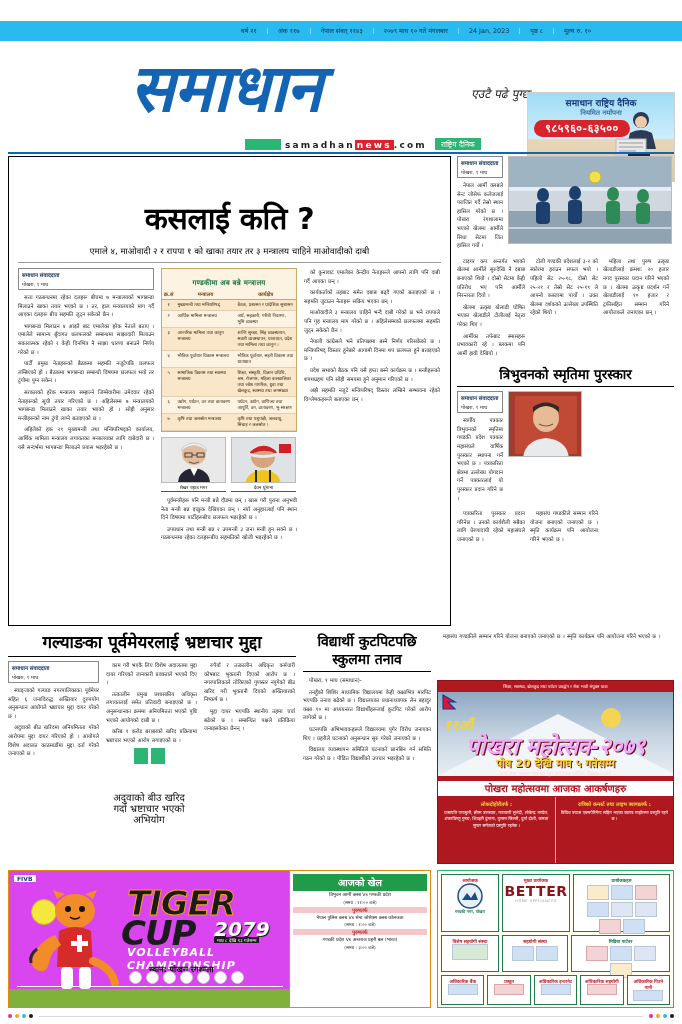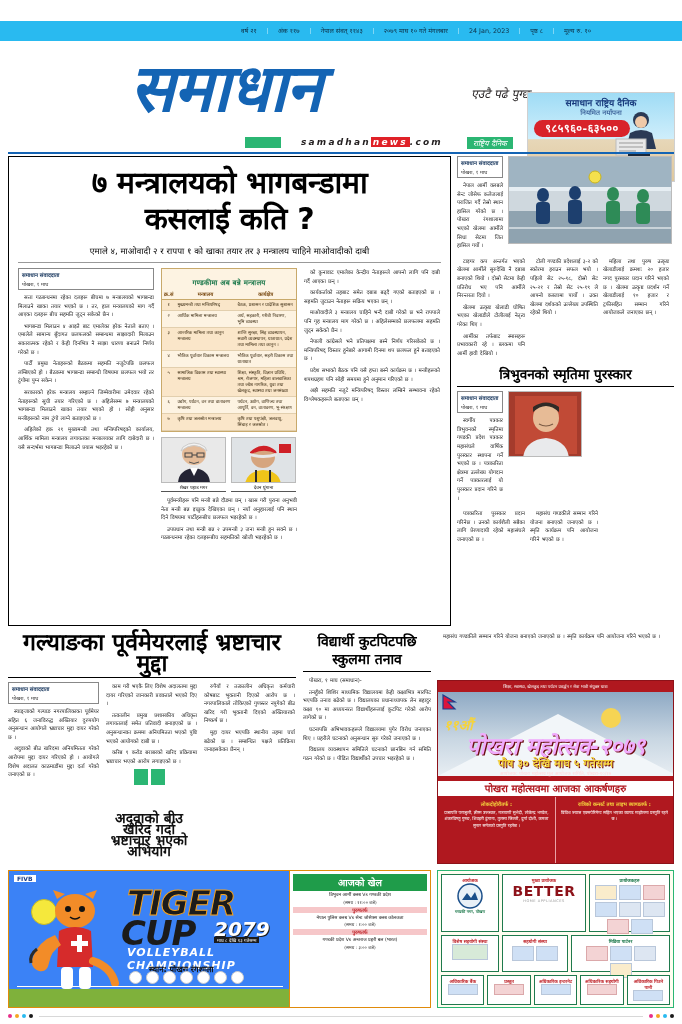--- a/index.html
+++ b/index.html
@@ -51,21 +51,21 @@
   .mast-title {
     position: absolute; left: 130px; top: 8px; width: 390px; height: 80px;
     color: #1464b4; font-size: 66px; font-weight: bold;
     font-family: "DejaVu Sans", sans-serif;
     letter-spacing: -1px; line-height: 80px;
     font-style: italic;
     text-align: left;
   }
   .mast-strip {
     position: absolute; left: 245px; top: 96px; width: 280px; height: 13px;
-    display: flex; align-items: flex-start; gap: 20px; font-style: italic;
+    display: flex; align-items: flex-end; gap: 4px;
   }
   .strip-green { width: 36px; height: 11px; background: #2bb673; }
   .strip-url {
     font-size: 9px; letter-spacing: 2.2px; color: #231f20; font-weight: bold;
     display: flex; align-items: center;
   }
   .strip-url .hl { background: #e02127; color: #fff; padding: 0 2px; }
   .strip-tag {
     background: #2bb673; color: #fff; font-size: 7.5px; padding: 1px 6px;
     margin-left: 4px;
@@ -199,35 +199,35 @@
     border: 1px solid #bbb; position: relative; overflow: hidden;
   }
 
   
   .tier2 { position: absolute; left: 0; top: 476px; width: 666px; height: 232px; }
   .t2-left { position: absolute; left: 0; top: 0; width: 288px; }
   .t2-mid  { position: absolute; left: 295px; top: 0; width: 128px; }
   .t2-right{ position: absolute; left: 429px; top: 0; width: 237px; }
 
   .sec-head {
-    font-size: 23px; font-weight: bold; text-align: center; color: #000;
+    font-size: 17px; font-weight: bold; text-align: center; color: #000;
     border-bottom: 1px solid #000; padding-bottom: 3px; margin-bottom: 4px;
     line-height: 21px;
   }
   .sec-head.sm { font-size: 14px; line-height: 18px; }
 
   .t2cols { display: flex; gap: 7px; }
   .t2col { width: 91px; }
 
   .pullquote {
     width: 86px; margin: 4px 0 2px 0; text-align: center;
   }
   .pq-mark { display: flex; gap: 3px; justify-content: center; margin-bottom: 3px; }
   .pq-bar { width: 14px; height: 16px; background: #2bb673; }
-  .pq-text { font-size: 14px; line-height: 11px; color: #111; font-weight: bold; margin-top: 28px; }
+  .pq-text { font-size: 10px; line-height: 11px; color: #111; font-weight: normal; margin-top: 28px; }
 
   
   .pokhara-ad {
     position: absolute; left: 429px; top: 48px; width: 237px; height: 184px;
     background: #b0181f; border: 1px solid #8d1219; overflow: hidden;
   }
   .pk-top {
     position: absolute; top: 0; left: 0; width: 100%; height: 11px;
     background: #b0181f; color: #fff; font-size: 4.2px; text-align: center;
     line-height: 11px;
@@ -277,21 +277,21 @@
   }
   .pk-col { flex: 1; padding: 3px 4px; }
   .pk-col + .pk-col { border-left: 1px solid #e9a0a5; }
   .pk-ch { font-size: 5.2px; font-weight: bold; color: #f5d33d; text-align: center; margin-bottom: 2px; }
   .pk-cb { font-size: 4.3px; line-height: 6.4px; text-align: center; }
 
   
   .bottom { position: absolute; left: 0; top: 714px; width: 666px; height: 144px; }
   .tiger-ad {
     position: absolute; left: 0; top: 0; width: 423px; height: 138px;
-    background: #3b82f6; border: 1px solid #e08b0b; overflow: hidden;
+    background: #d946ef; border: 1px solid #e08b0b; overflow: hidden;
   }
   .tiger-left {
     position: absolute; left: 0; top: 0; width: 282px; height: 100%;
   }
   .tg-fivb {
     position: absolute; left: 5px; top: 4px; font-size: 6px; color: #1a3e8c;
     font-weight: bold; background: #fff; padding: 0 3px;
   }
   .tg-vb {
     position: absolute; left: 22px; top: 28px; width: 26px; height: 26px;
@@ -436,21 +436,21 @@
       <div class="ad-foot">ग्राहक बन्नु परेमा</div>
     </div>
   </div>
 
   <div class="rule-blue"></div>
 
   <div class="content">
 
     <div class="lead">
       <h1>
-        <span>७ मन्त्रालयको भागबन्डामा</span><br>
+        <br>
         <span>कसलाई कति ?</span>
       </h1>
       <div class="subhead">एमाले ४, माओवादी २ र रापपा १ को खाका तयार तर ३ मन्त्रालय चाहिने माओवादीको दाबी</div>
 
       <div class="cols">
 
         <div class="col">
           <div class="byline-box">
             <div class="byline">समाधान संवाददाता</div>
             <div class="dateline">पोखरा, १ माघ</div>
@@ -723,21 +723,21 @@
         <div class="pk-top">शिक्षा, स्वास्थ्य, खेलकुद तथा पर्यटन प्रवर्द्धन र सेवा भावी संयुक्त यात्रा</div>
         <div class="pk-mt">
           <div class="pk-sun"></div>
           <div class="pk-peak"></div>
         </div>
         <svg class="pk-flag" viewBox="0 0 16 22">
           <path d="M1 1 L13 8 L6 8 L13 15 L1 15 Z" fill="#dc143c" stroke="#1b3c8c" stroke-width="1.2"></path>
         </svg>
         <div class="pk-n11">११औं</div>
         <div class="pk-title">पोखरा महोत्सव-२०७९</div>
-        <div class="pk-dates">पौष ३० देखि माघ ५ गतेसम्म</div>
+        <div class="pk-dates">पौष 20 देखि माघ ५ गतेसम्म</div>
         <div class="pk-venue">आयोजक: पोखरा महोत्सव मूल आयोजक समिति, पोखरा-१०/१७</div>
         <div class="pk-band">पोखरा महोत्सवमा आजका आकर्षणहरु</div>
         <div class="pk-cols">
           <div class="pk-col">
             <div class="pk-ch">लोकदोहोरीतर्फ :</div>
             <div class="pk-cb">प्रजापति पराजुली, ज्ञीष्म उज्ज्वल, नारायणी सुभेदी, लोकेन्द्र भण्डेल, शंकरविष्णु गुरुङ, शिवहरी ढुंगाना, तुलसा जिल्ली, दुर्गा दोशी, कमला सुनार समेतको प्रस्तुति रहनेछ ।</div>
           </div>
           <div class="pk-col">
             <div class="pk-ch">रात्रिको कन्सर्ट तथा लाइभ ब्याण्डतर्फ :</div>
             <div class="pk-cb">विविध ज्याज एक्सपेरिमेन्ट सहित भएका ब्याण्ड माहोलमा प्रस्तुति रहने छ ।</div>
@@ -807,21 +807,21 @@
       <div class="sponsor-ad">
         <div class="sp-grid-a">
           <div class="sp-cell" style="width:58px">
             <div class="sp-lbl">आयोजक</div>
             <svg width="26" height="26" viewBox="0 0 26 26">
               <circle cx="13" cy="13" r="12" fill="#e8f0f7" stroke="#1b4f8a" stroke-width="1.5"></circle>
               <path d="M5 17 l5 -7 l4 5 l4 -6 l3 8 z" fill="#1b4f8a"></path>
             </svg>
             <div class="sp-lbl g" style="font-size:4px">गण्डकी नगर, पोखरा</div>
           </div>
-          <div class="sp-cell" style="width:84px">
+          <div class="sp-cell" style="width:68px">
             <div class="sp-lbl">मुख्य प्रायोजक</div>
             <div class="sp-better">BETTER</div>
             <div class="sp-better-s">HOME APPLIANCES</div>
           </div>
           <div class="sp-cell" style="flex:1">
             <div class="sp-lbl g">प्रायोजकहरु</div>
             <div class="sp-logos">
               <div class="sp-logo y"></div>
               <div class="sp-logo b"></div>
               <div class="sp-logo r"></div>

